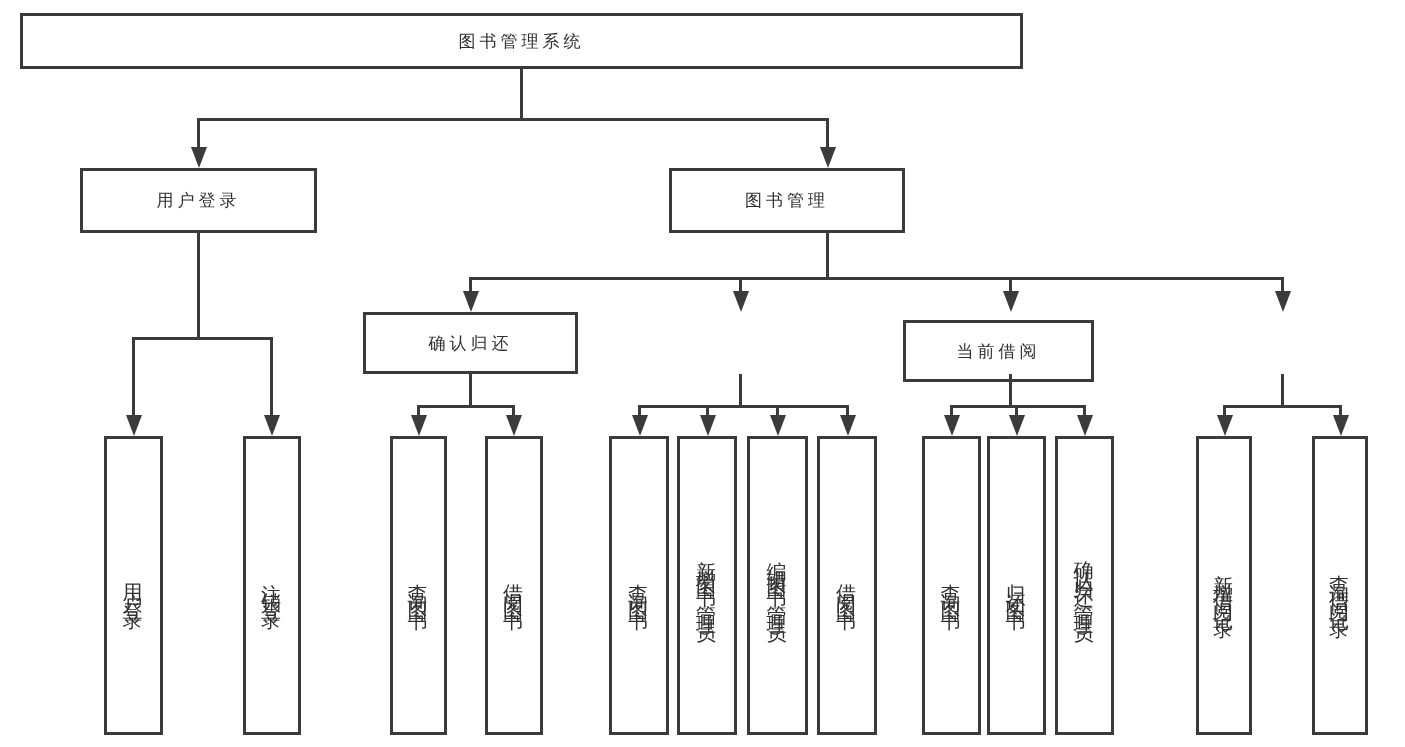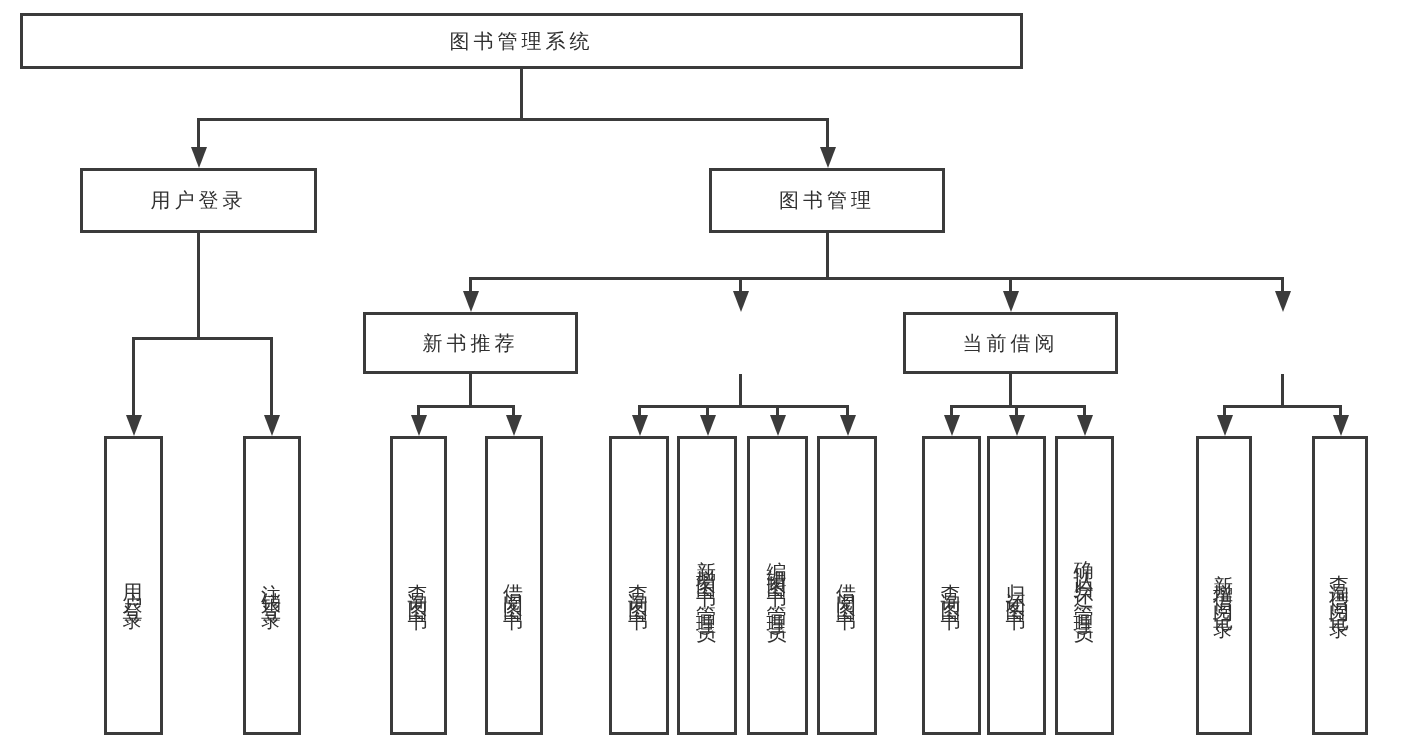--- a/index.html
+++ b/index.html
@@ -16,21 +16,21 @@
   }
   .box{
     position:absolute;
     box-sizing:border-box;
     border:3px solid var(--line);
     background:#ffffff;
     display:flex;
     align-items:center;
     justify-content:center;
     color:var(--text);
-    font-size:20px;
+    font-size:17px;
     letter-spacing:4px;
     white-space:nowrap;
   }
   .leaf{
     writing-mode:vertical-rl;
     text-orientation:mixed;
     font-size:20px;
     letter-spacing:9px;
     white-space:normal;
   }
@@ -54,26 +54,26 @@
 </style>
 </head>
 <body>
 
 <div class="stage">
 
   <div class="box" style="left:20px;top:13px;width:1003px;height:56px">图书管理系统</div>
 
   <div class="box" style="left:80px;top:168px;width:237px;height:65px">用户登录</div>
 
-  <div class="box" style="left:709px;top:168px;width:236px;height:65px">图书管理</div>
+  <div class="box" style="left:669px;top:168px;width:236px;height:65px">图书管理</div>
 
-  <div class="box" style="left:363px;top:312px;width:215px;height:62px">新书推荐</div>
+  <div class="box" style="left:363px;top:312px;width:215px;height:62px">确认归还</div>
 
 
-  <div class="box" style="left:903px;top:312px;width:215px;height:62px">当前借阅</div>
+  <div class="box" style="left:903px;top:320px;width:191px;height:62px">当前借阅</div>
 
 
   <div class="box leaf" style="left:104px;top:436px;width:59px;height:299px">用户登录</div>
 
   <div class="box leaf" style="left:243px;top:436px;width:58px;height:299px">注销登录</div>
 
   <div class="box leaf" style="left:390px;top:436px;width:57px;height:299px">查询图书</div>
 
   <div class="box leaf" style="left:485px;top:436px;width:58px;height:299px">借阅图书</div>
 

